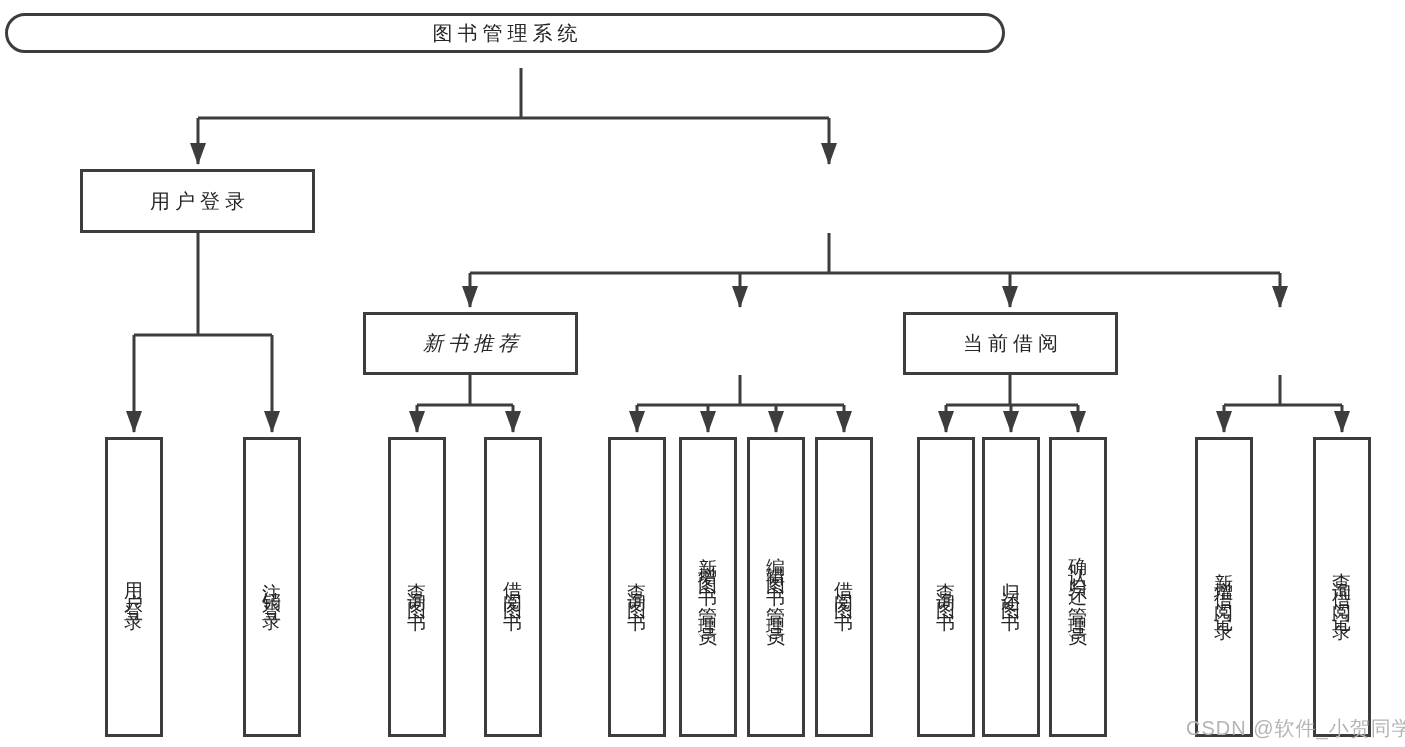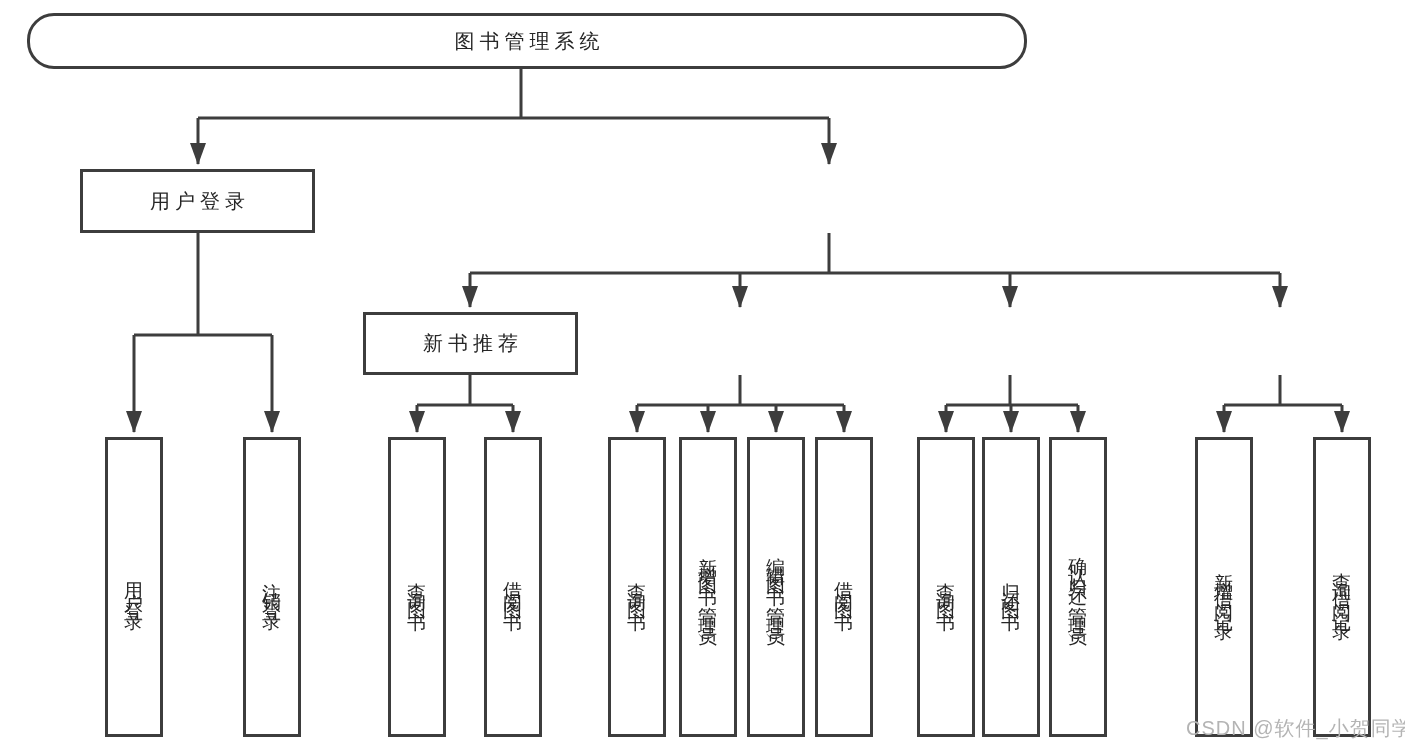--- a/index.html
+++ b/index.html
@@ -111,25 +111,26 @@
       </g>
 
       <g>
         <path d="M1280,375 V405 M1224,405 H1342"></path>
         <path d="M1224,405 V432" marker-end="url(#arrow)"></path>
         <path d="M1342,405 V432" marker-end="url(#arrow)"></path>
       </g>
     </g>
   </svg>
 
-  <div class="node h" style="left:27px; top:13px; width:1000px; height:56px;border-radius:27px;">图书管理系统</div>
+  <div class="node h" style="left:5px; top:13px; width:1000px; height:40px;border-radius:27px;">图书管理系统</div>
 
   <div class="node h" style="left:80px; top:169px; width:235px; height:64px;">用户登录</div>
 
-  <div class="node h" style="left:363px; top:312px; width:215px; height:63px;">新书推荐</div>
+  <div class="node h" style="left:363px; top:312px; width:215px; height:63px;font-style:italic;">新书推荐</div>
+  <div class="node h" style="left:903px; top:312px; width:215px; height:63px;">当前借阅</div>
 
   <div class="node v" style="left:105px; top:437px; width:58px; height:300px;">用户登录</div>
   <div class="node v" style="left:243px; top:437px; width:58px; height:300px;">注销登录</div>
 
   <div class="node v" style="left:388px; top:437px; width:58px; height:300px;">查询图书</div>
   <div class="node v" style="left:484px; top:437px; width:58px; height:300px;">借阅图书</div>
 
   <div class="node v" style="left:608px; top:437px; width:58px; height:300px;">查询图书</div>
   <div class="node v" style="left:679px; top:437px; width:58px; height:300px;">新增图书（管理员）</div>
   <div class="node v" style="left:747px; top:437px; width:58px; height:300px;">编辑图书（管理员）</div>

